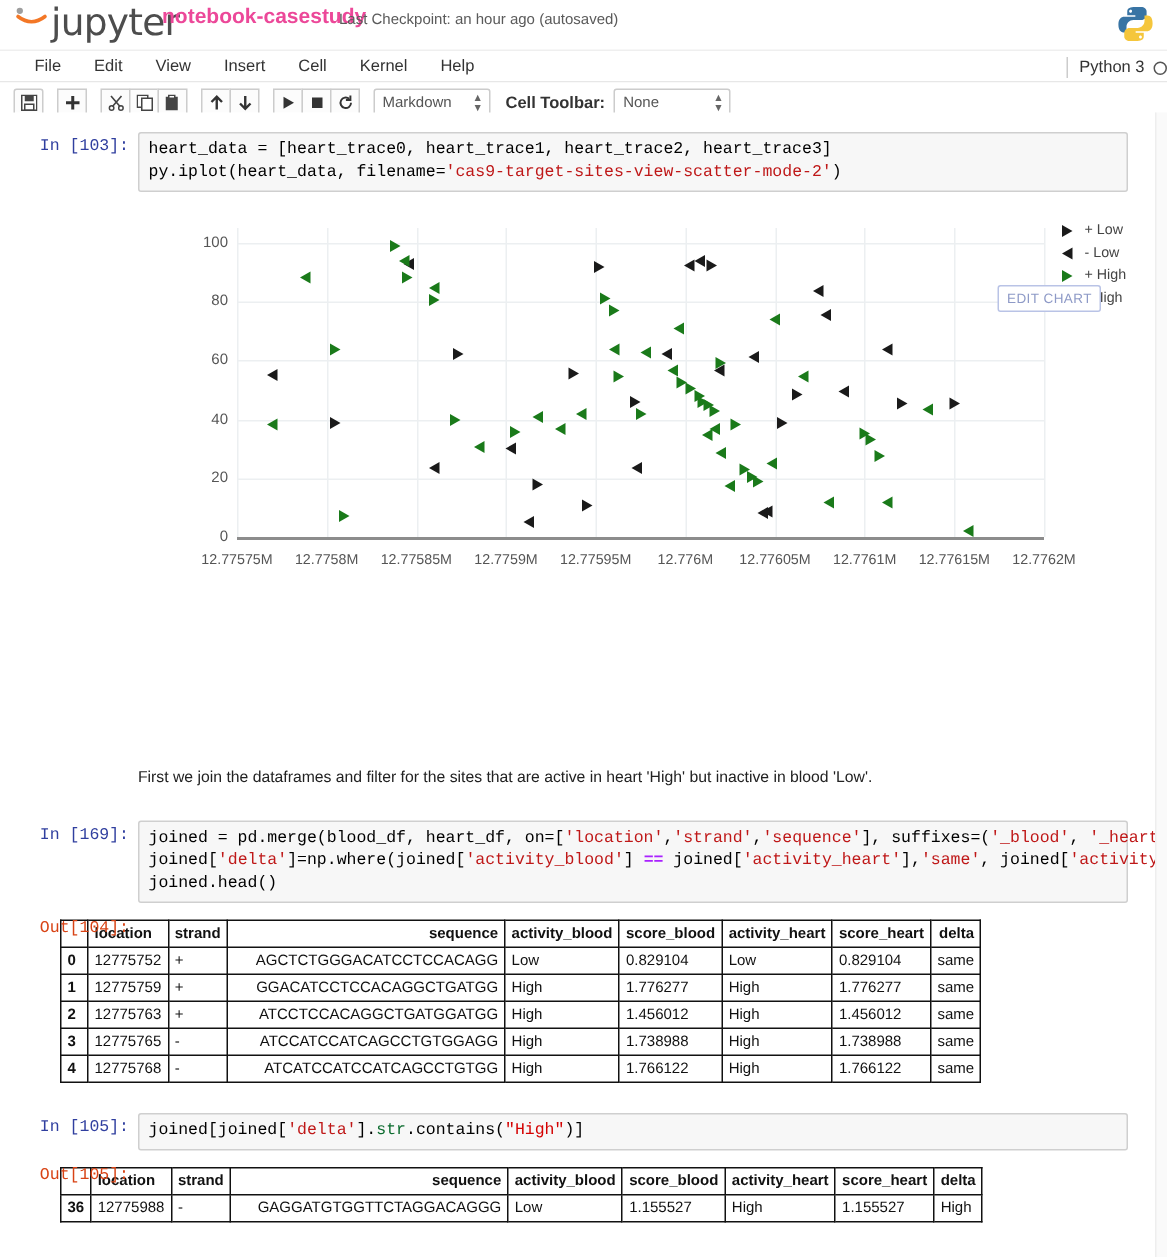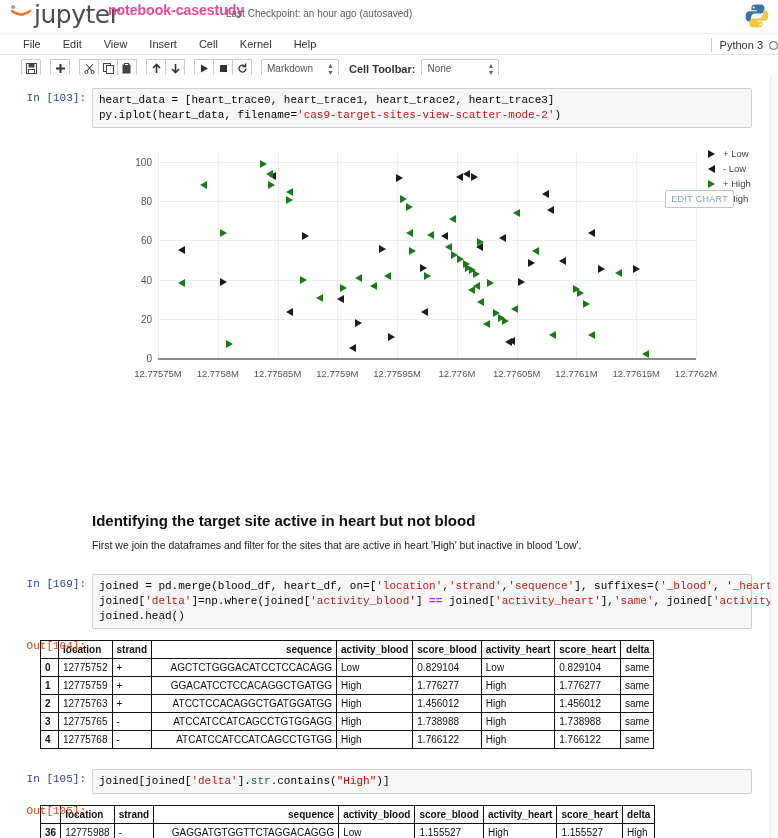--- a/index.html
+++ b/index.html
@@ -51,21 +51,21 @@
   }
   .kernel-circle {
     display:inline-block; width:9px; height:9px; border-radius:50%;
     border:1.3px solid #555; margin-left:6px;
   }
 
   
   .toolbar {
     position:relative; height:28px; background:#fff;
     border-bottom:1px solid #e0e0e0;
-    display:flex; align-items:center; padding-left:21px;
+    display:flex; align-items:center; padding-left:9px;
   }
   .tb-group { display:flex; margin-right:9px; }
   .tb-btn {
     width:20px; height:19px; border:1px solid #ccc; background:#fcfcfc;
     display:flex; align-items:center; justify-content:center;
     font-size:10px; color:#333; cursor:pointer;
   }
   .tb-btn + .tb-btn { margin-left:-1px; }
   .tb-group:first-child .tb-btn { border-radius:2px; }
   .tb-select {
@@ -445,21 +445,20 @@
                 <div class="legend-label">- High</div>
               </div>
             </div>
         </div>
         <div class="edit-chart" style="top:48px;text-align:center;">EDIT CHART</div>
       </div>
     </div>
 
     <div class="cell" style="margin-top:70px;">
       <div class="md">
-        <h2>Identifying the target site active in heart but not blood</h2>
         <p>First we join the dataframes and filter for the sites that are active in heart 'High' but inactive in blood 'Low'.</p>
       </div>
     </div>
 
     <div class="cell" style="margin-top:23px;">
       <div class="prompt" style="top:4px;">In [169]:</div>
       <div class="input-area"><span>joined = pd.merge(blood_df, heart_df, on=[</span><span class="tok-str">'location'</span><span>,</span><span class="tok-str">'strand'</span><span>,</span><span class="tok-str">'sequence'</span><span>], suffixes=(</span><span class="tok-str">'_blood'</span><span>, </span><span class="tok-str">'_heart'</span>
 <span>joined[</span><span class="tok-str">'delta'</span><span>]=np.where(joined[</span><span class="tok-str">'activity_blood'</span><span>] </span><span class="tok-op">==</span><span> joined[</span><span class="tok-str">'activity_heart'</span><span>],</span><span class="tok-str">'same'</span><span>, joined[</span><span class="tok-str">'activity_heart'</span>
 <span>joined.head()</span></div>
     </div>

